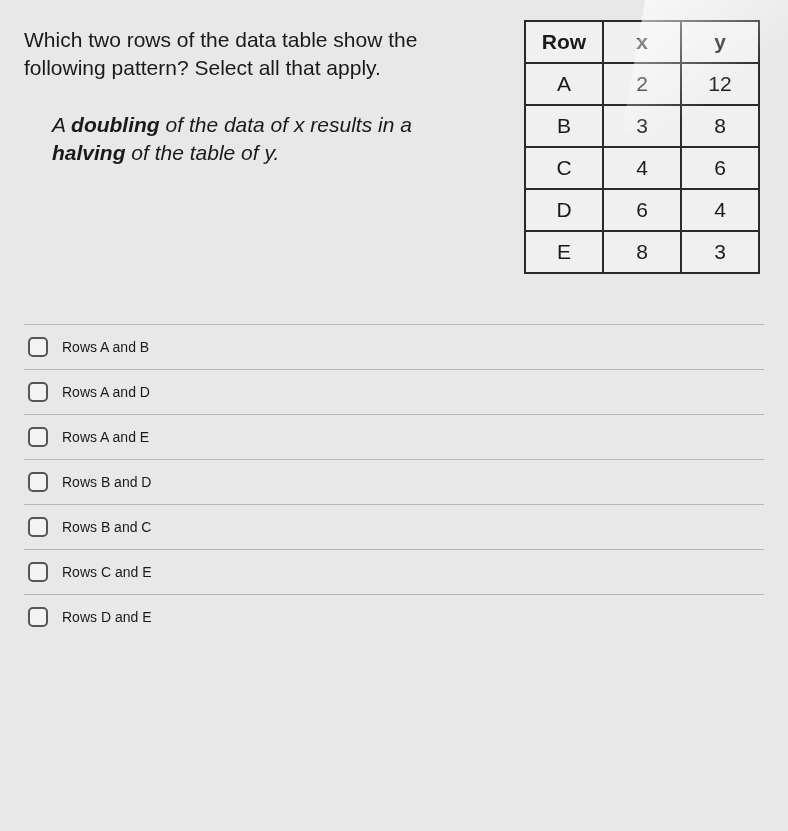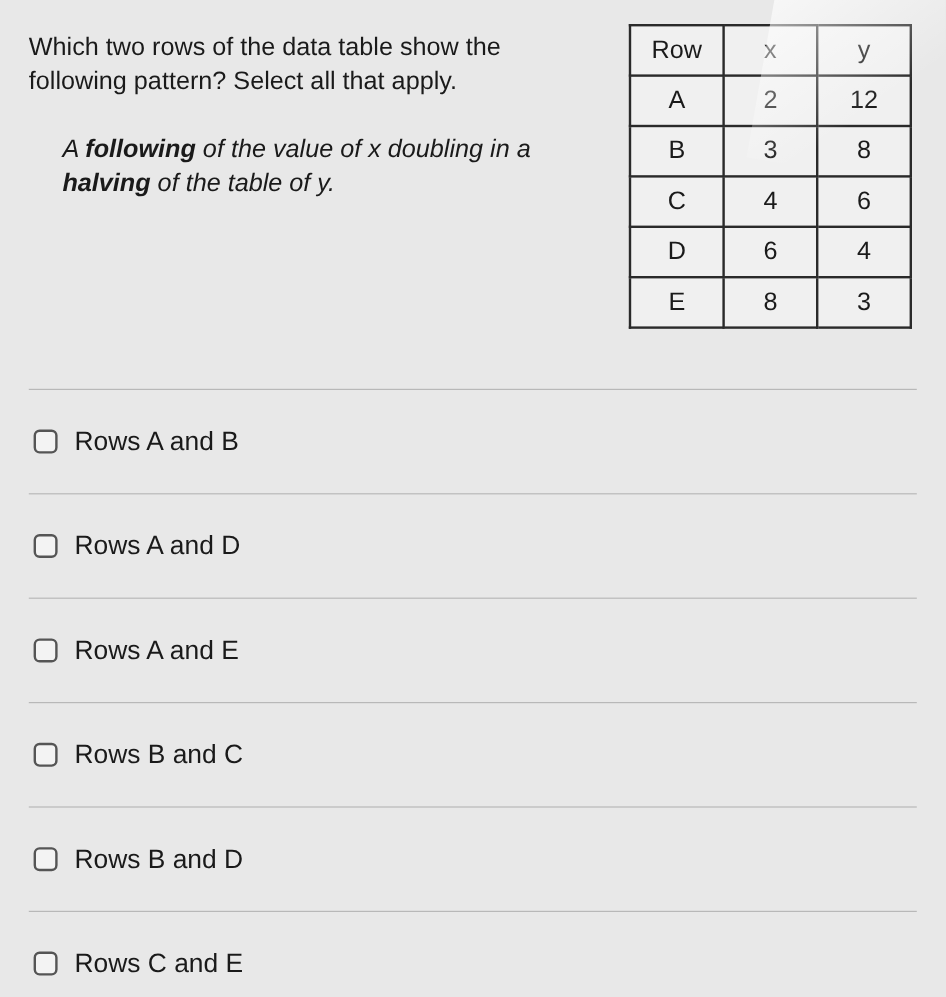--- a/index.html
+++ b/index.html
@@ -62,34 +62,34 @@
     .data-table th,
     .data-table td {
       border: 2px solid #2a2a2a;
       text-align: center;
       font-size: 21px;
       padding: 8px 0;
       width: 78px;
       height: 42px;
     }
     .data-table th {
-      font-weight: normal;
+      font-weight: bold;
     }
     .data-table .row-label {
       font-weight: normal;
     }
     .options {
       width: 100%;
     }
     .option-row {
       display: flex;
       align-items: center;
-      padding: 30px 4px;
+      padding: 12px 4px;
       border-bottom: 1px solid #b8b8b8;
-      font-size: 22px;
+      font-size: 14px;
     }
     .option-row:first-child {
       border-top: 1px solid #b8b8b8;
     }
     .option-row:last-child {
       border-bottom: none;
       align-items: center;
     }
     .checkbox {
       width: 20px;
@@ -107,21 +107,21 @@
   </style>
 </head>
 <body>
 
 <div class="corner-shine"></div>
 
 <div class="top-section">
   <div class="question-text">
     <p class="question-prompt">Which two rows of the data table show the following pattern? Select all that apply.</p>
     <p class="pattern-desc">
-      <span>A </span><span class="bold">following</span><span> of the value of x doubling in a </span><span class="bold">halving</span><span> of the table of y.</span>
+      <span>A </span><span class="bold">doubling</span><span> of the data of x results in a </span><span class="bold">halving</span><span> of the table of y.</span>
     </p>
   </div>
 
   <table class="data-table">
     <thead>
       <tr>
         <th>Row</th>
         <th>x</th>
         <th>y</th>
       </tr>
@@ -164,25 +164,25 @@
   <div class="option-row">
     <div class="checkbox"></div>
     <span class="option-label">Rows A and D</span>
   </div>
   <div class="option-row">
     <div class="checkbox"></div>
     <span class="option-label">Rows A and E</span>
   </div>
   <div class="option-row">
     <div class="checkbox"></div>
-    <span class="option-label">Rows B and C</span>
+    <span class="option-label">Rows B and D</span>
   </div>
   <div class="option-row">
     <div class="checkbox"></div>
-    <span class="option-label">Rows B and D</span>
+    <span class="option-label">Rows B and C</span>
   </div>
   <div class="option-row">
     <div class="checkbox"></div>
     <span class="option-label">Rows C and E</span>
   </div>
   <div class="option-row">
     <div class="checkbox"></div>
     <span class="option-label">Rows D and E</span>
   </div>
 </div>

